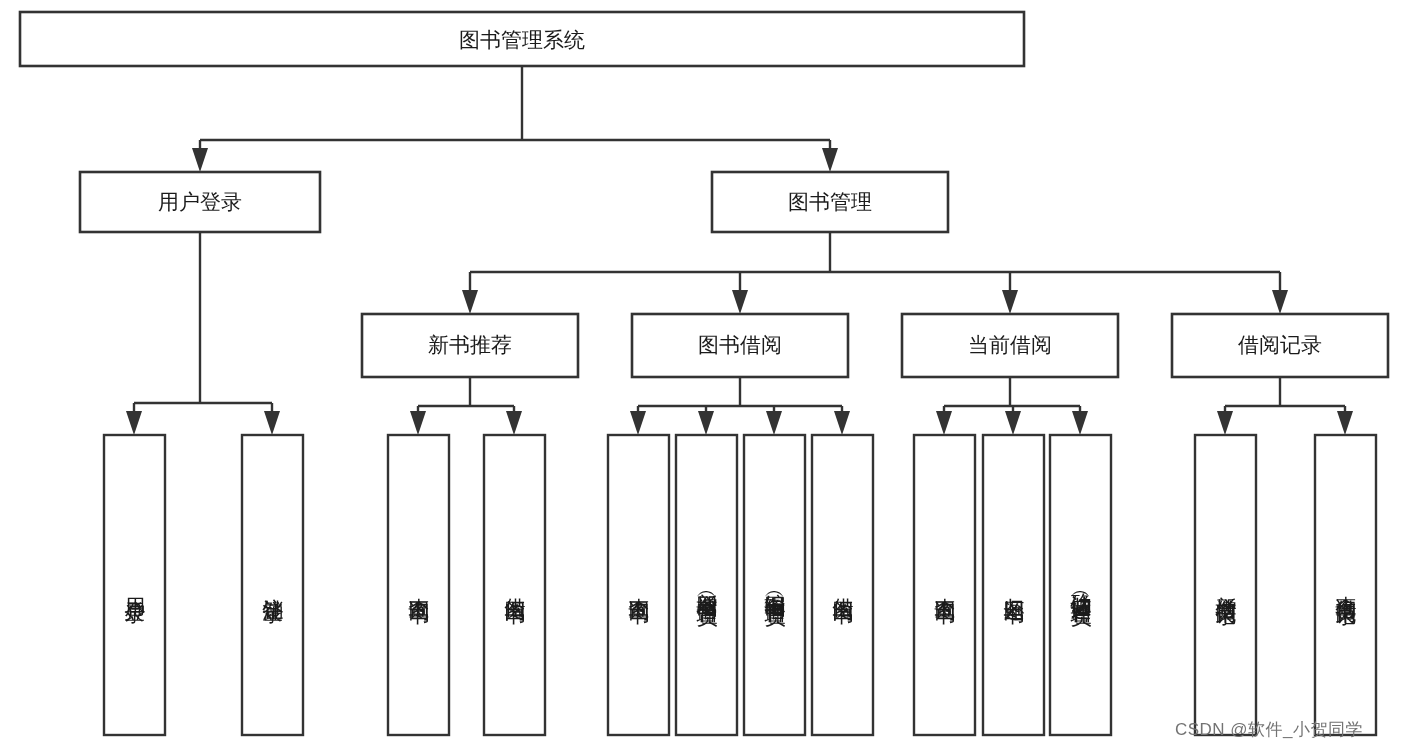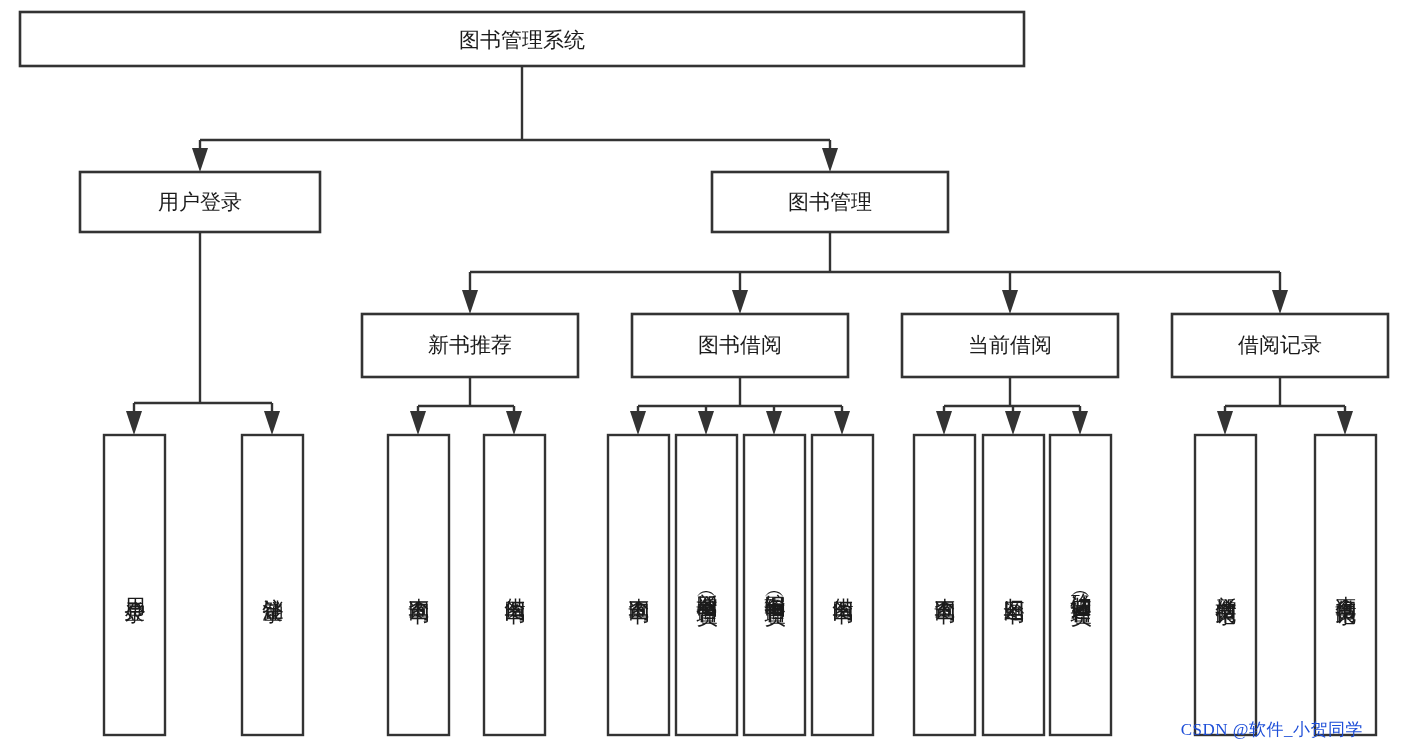--- a/index.html
+++ b/index.html
@@ -67,23 +67,23 @@
     color: #1b1b1b;
     line-height: 1.0;
     letter-spacing: 2px;
     pointer-events: none;
     white-space: nowrap;
   }
   .watermark {
     position: absolute;
     right: 12px;
     bottom: 6px;
-    font-family: Liberation Serif, serif;
+    font-family: Liberation Sans, sans-serif;
     font-size: 17px;
-    color: #1d4ed8;
+    color: #737373;
     letter-spacing: 0.5px;
     user-select: none;
   }
 </style>
 </head>
 <body>
 
 <div id="diagram-root">
 
   <svg id="flow" viewBox="0 0 1405 747" xmlns="http://www.w3.org/2000/svg">

